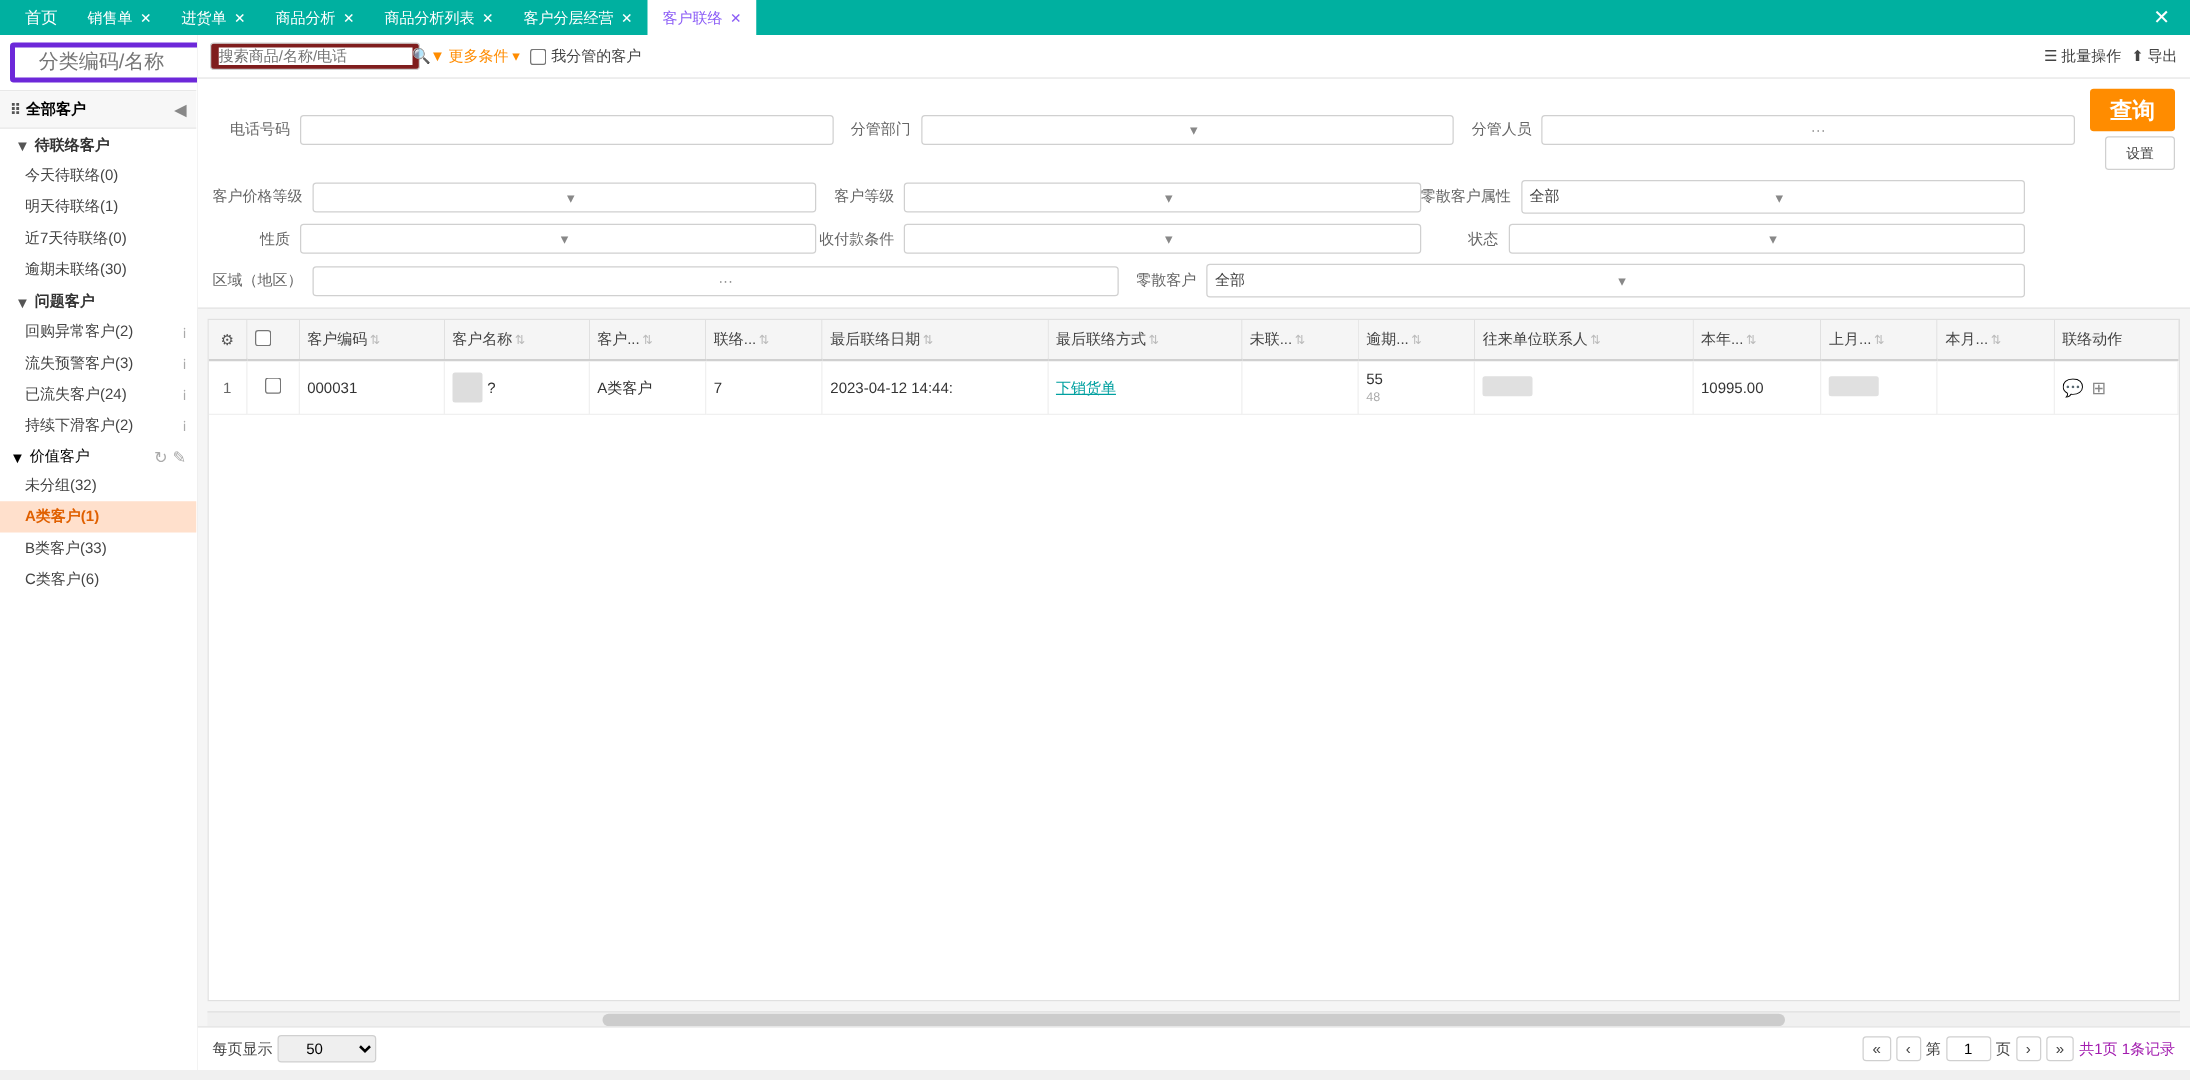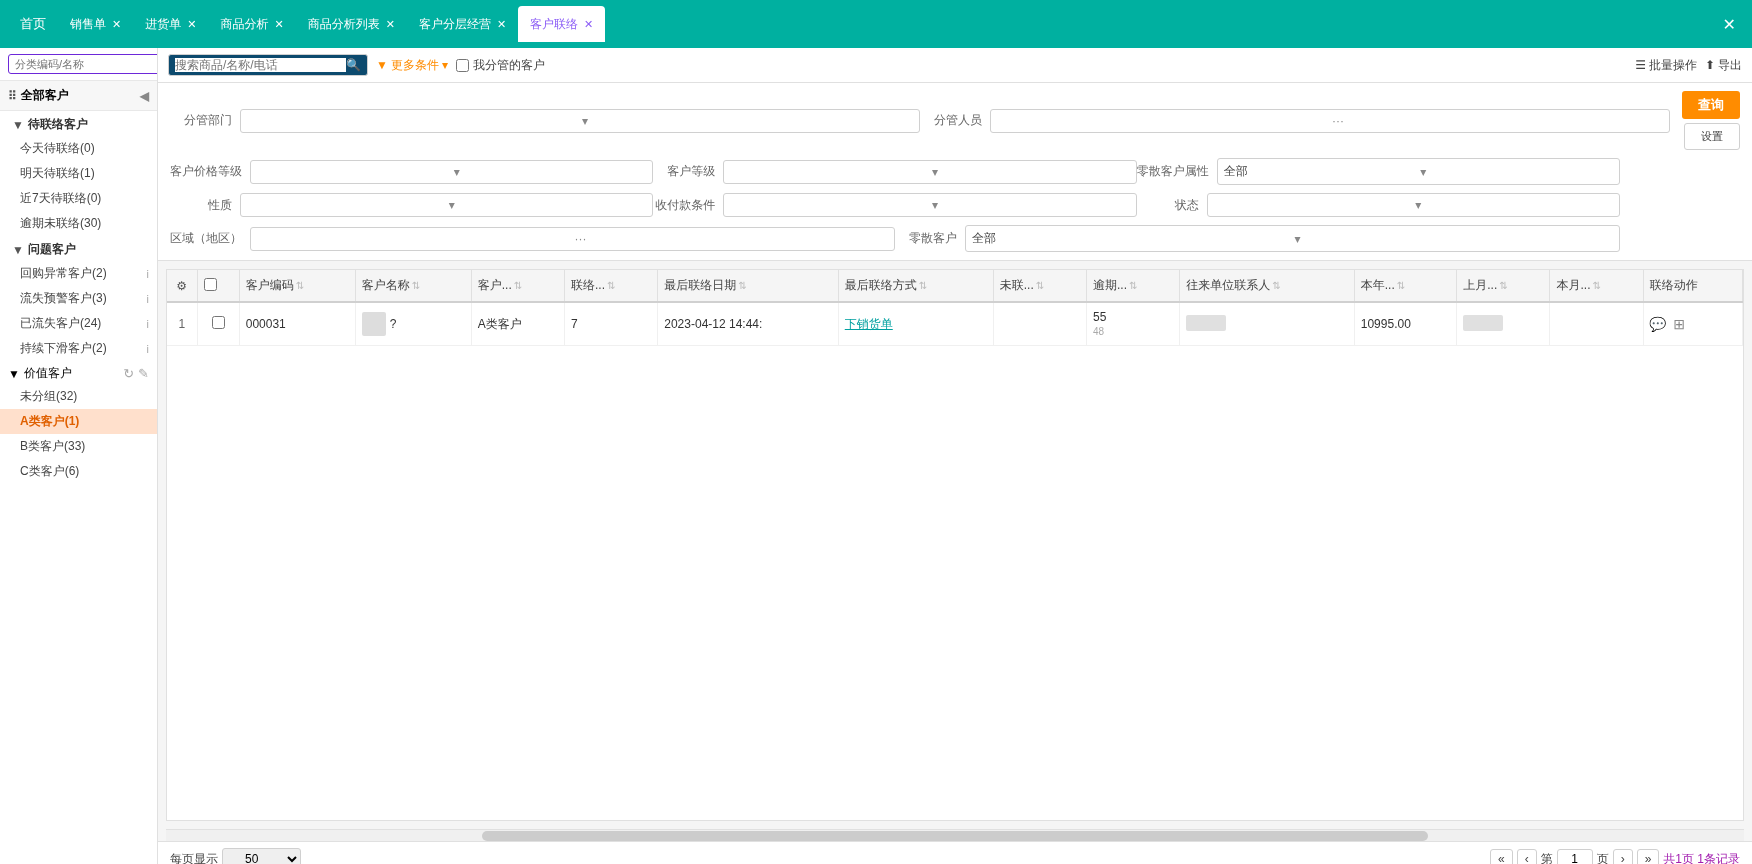--- a/index.html
+++ b/index.html
@@ -1,20 +1,20 @@
 <!DOCTYPE html>
 <html><head>
   <meta charset="utf-8">
   <style>
     * { box-sizing: border-box; margin: 0; padding: 0; font-family: 'Microsoft YaHei', Arial, sans-serif; font-size: 12px; }
     body { background: #f0f0f0; width: 1752px; height: 864px; overflow: hidden; }
     
     
     .top-nav {
-      display: flex; align-items: center; background: #00b0a0; height: 48px; padding: 0 8px;
+      display: flex; align-items: center; background: #00b0a0; height: 28px; padding: 0 8px;
     }
     .nav-tab {
       display: flex; align-items: center; height: 36px; padding: 0 12px; color: #fff; cursor: pointer; font-size: 13px; white-space: nowrap;
     }
     .nav-tab.active { background: #fff; color: #8b5cf6; border-radius: 4px 4px 0 0; justify-content: space-between; }
     .nav-tab .close-icon { margin-left: 6px; font-size: 11px; cursor: pointer; }
     .nav-home { color: #fff; padding: 0 12px; font-size: 13px; cursor: pointer; }
     .nav-spacer { flex: 1; }
     .nav-close-btn { color: #fff; font-size: 16px; cursor: pointer; padding: 0 8px; }
 
@@ -23,21 +23,21 @@
 
     
     .sidebar {
       width: 158px; min-width: 158px; background: #fff; border-right: 1px solid #e0e0e0;
       display: flex; flex-direction: column; overflow-y: auto;
     }
     .sidebar-search {
       display: flex; align-items: center; padding: 6px 8px; border-bottom: 1px solid #e8e8e8;
     }
     .sidebar-search input {
-      flex: 1; border: 1px solid #6d28d9; border-radius: 3px; padding: 3px 6px; font-size: 11px; outline: none;
+      flex: 1; border: 4px solid #6d28d9; border-radius: 3px; padding: 3px 19px; font-size: 16px; outline: none;
     }
     .sidebar-section-header {
       display: flex; align-items: center; padding: 6px 8px; font-weight: bold; font-size: 13px; cursor: pointer;
       background: #f7f7f7; border-bottom: 1px solid #e8e8e8;
     }
     .sidebar-section-header .grid-icon { margin-right: 4px; color: #555; }
     .sidebar-section-header .collapse-icon { margin-left: auto; color: #888; cursor: pointer; }
     .sidebar-group-label {
       display: flex; align-items: center; padding: 5px 8px 3px 12px; color: #333; font-weight: bold; font-size: 12px;
     }
@@ -49,21 +49,21 @@
     .sidebar-item .info-icon { margin-left: auto; color: #aaa; font-size: 11px; }
 
     
     .content-area { flex: 1; display: flex; flex-direction: column; background: #f5f5f5; overflow: hidden; }
 
     
     .toolbar {
       display: flex; align-items: center; padding: 6px 10px; background: #fff; border-bottom: 1px solid #e0e0e0; gap: 8px;
     }
     .toolbar-search {
-      display: flex; align-items: center; border: 1px solid #d0d0d0; border-radius: 3px; padding: 3px 6px; background: #0c4a6e; width: 200px;
+      display: flex; align-items: center; border: 1px solid #d0d0d0; border-radius: 3px; padding: 3px 6px; background: #7f1d1d; width: 168px;
     }
     .toolbar-search input { border: none; outline: none; font-size: 12px; flex: 1; }
     .toolbar-search .search-icon { color: #00b0a0; cursor: pointer; }
     .filter-btn {
       display: flex; align-items: center; color: #ff8c00; cursor: pointer; font-size: 12px; gap: 3px;
     }
     .my-customer-check { display: flex; align-items: center; gap: 4px; cursor: pointer; color: #444; }
     .toolbar-spacer { flex: 1; }
     .batch-op-btn {
       display: flex; align-items: center; gap: 3px; color: #444; cursor: pointer; font-size: 12px;
@@ -88,21 +88,21 @@
     .filter-select {
       flex: 1; display: flex; align-items: center; border: 1px solid #d0d0d0; border-radius: 3px; padding: 4px 6px;
       background: #fff; cursor: pointer; min-width: 0;
     }
     .filter-select span { flex: 1; color: #444; }
     .filter-select .chevron { color: #888; margin-left: 4px; }
     .filter-select .dots { color: #888; margin-left: 4px; }
 
     
     .query-btn {
-      background: #ff8c00; color: #fff; border: none; border-radius: 3px; padding: 5px 16px; cursor: pointer; font-size: 13px; font-weight: bold;
+      background: #ff8c00; color: #fff; border: none; border-radius: 3px; padding: 5px 16px; cursor: pointer; font-size: 18px; font-weight: bold;
     }
     .settings-btn {
       background: #fff; color: #444; border: 1px solid #d0d0d0; border-radius: 3px; padding: 5px 16px; cursor: pointer; font-size: 11px; margin-top: 4px;
     }
 
     
     .table-area { flex: 1; overflow: auto; background: #fff; margin: 8px; border: 1px solid #e0e0e0; }
     .data-table { width: 100%; border-collapse: collapse; }
     .data-table th {
       background: #f5f5f5; border-bottom: 2px solid #d0d0d0; border-right: 1px solid #e0e0e0;
@@ -276,20 +276,24 @@
       </div>
       <div class="export-btn">
         <span>⬆</span>
         <span>导出</span>
       </div>
     </div>
 
     <div class="filter-panel">
 
       <div class="filter-row">
+        <div class="filter-field">
+          <span class="filter-label">电话号码</span>
+          <input class="filter-input" type="text" style="">
+        </div>
         <div class="filter-field">
           <span class="filter-label">分管部门</span>
           <div class="filter-select">
             <span></span>
             <span class="chevron">▾</span>
           </div>
         </div>
         <div class="filter-field">
           <span class="filter-label">分管人员</span>
           <div class="filter-select">

